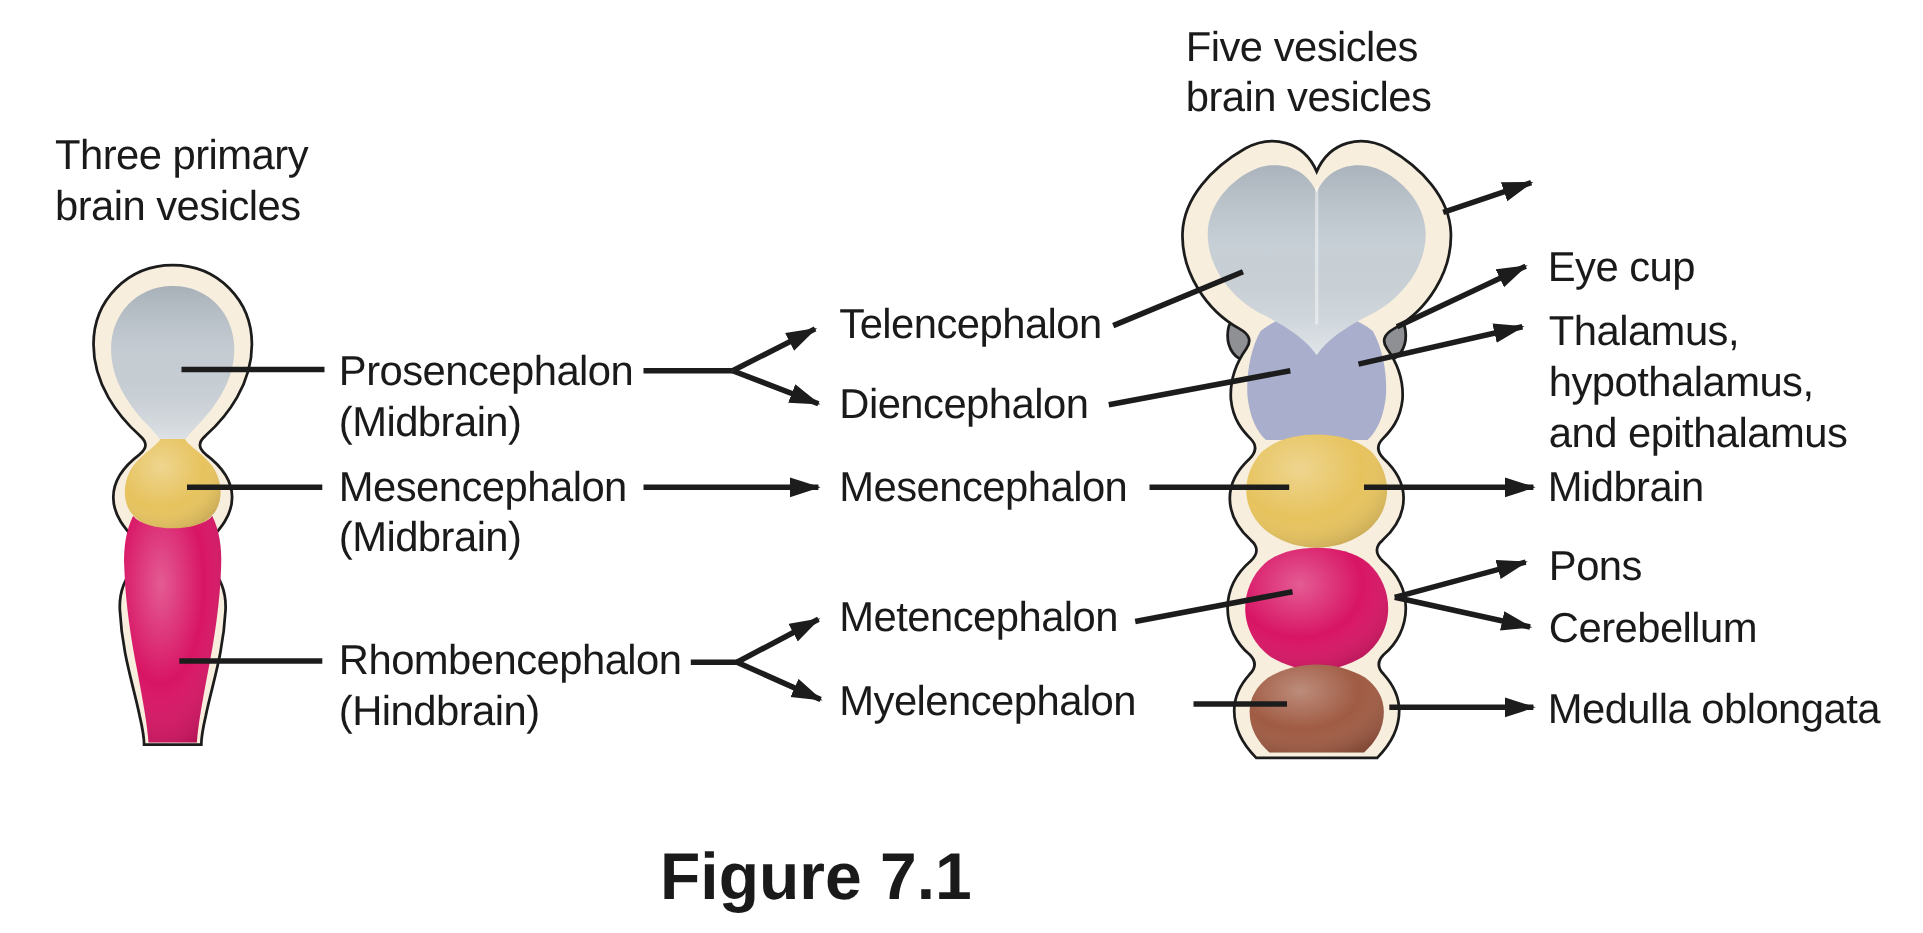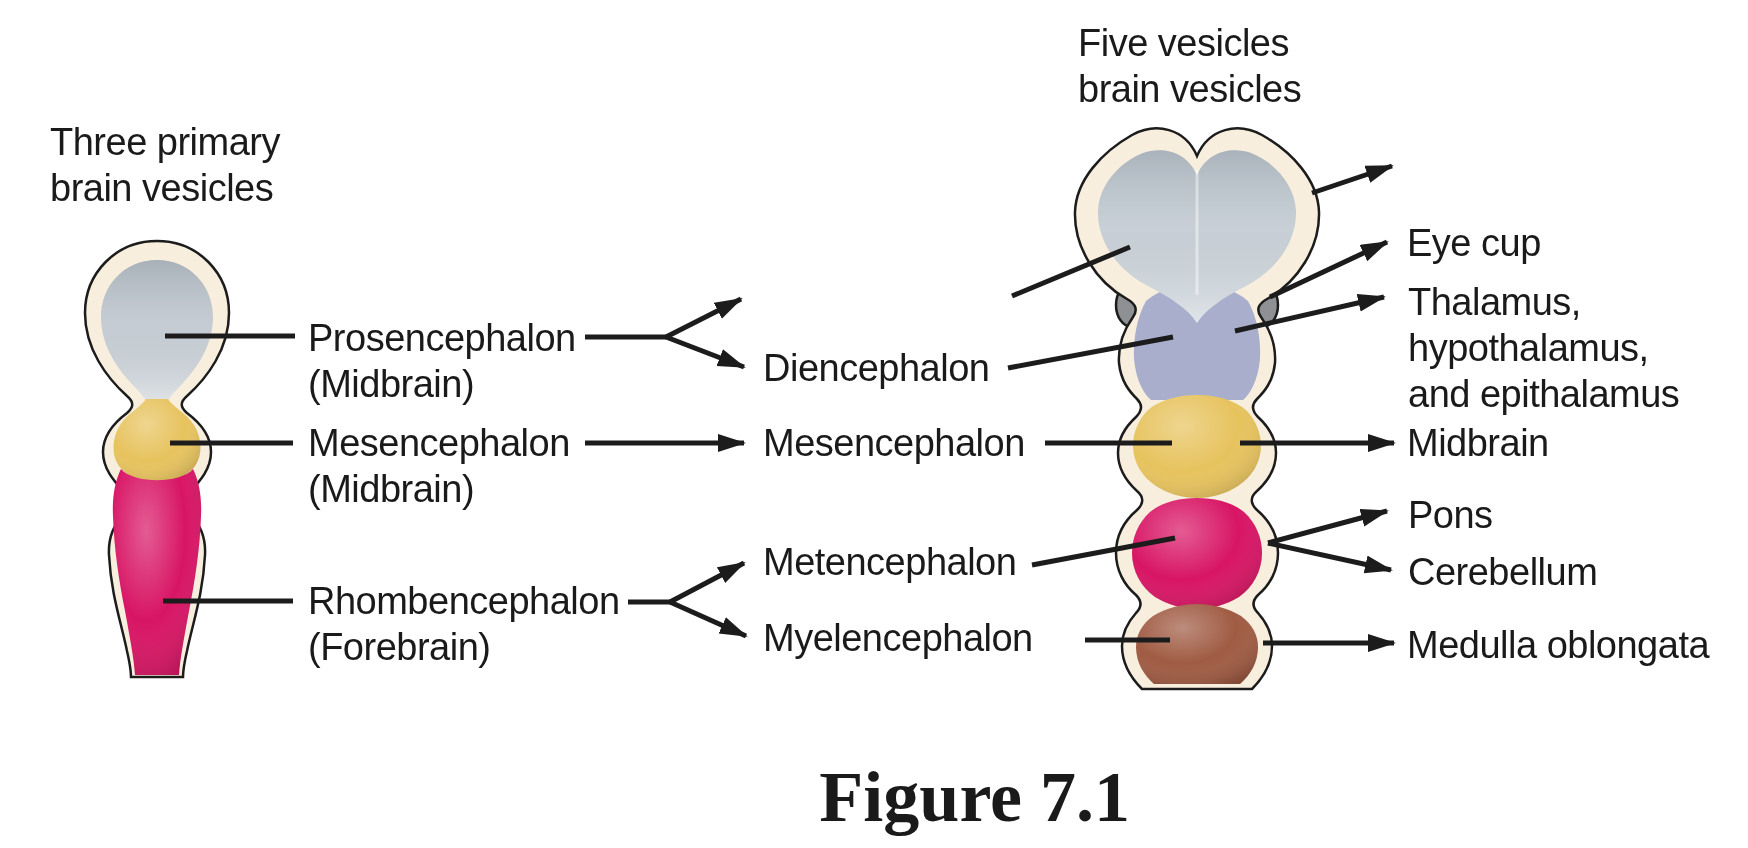--- a/index.html
+++ b/index.html
@@ -4,22 +4,22 @@
 <style>
   html,body{margin:0;padding:0;background:#fff;}
   #canvas{
     position:relative;width:1748px;height:848px;background:#ffffff;overflow:hidden;
     font-family:"Liberation Sans","DejaVu Sans",sans-serif;color:#1a1a1a;
   }
   #art{position:absolute;left:0;top:0;}
   .lbl{position:absolute;font-size:38px;line-height:46px;letter-spacing:-0.5px;white-space:nowrap;}
   .heading{position:absolute;font-size:38px;line-height:46px;letter-spacing:-0.5px;white-space:nowrap;}
   .caption{
-    position:absolute;left:600px;top:765px;width:530px;text-align:right;
-    font-family:Liberation Serif, serif;font-weight:700;font-size:72px;line-height:64px;
+    position:absolute;left:600px;top:765px;width:530px;text-align:left;
+    font-family:Liberation Sans, sans-serif;font-weight:700;font-size:60px;line-height:64px;
   }
   .ln{stroke:#1c1c1c;stroke-width:5;fill:none;}
   .shape-outline{stroke:#1c1c1c;stroke-width:2.5;}
 </style>
 </head>
 <body>
 
 <div id="canvas">
 
   <svg id="art" width="1748" height="848" viewBox="0 0 1748 848">
@@ -146,23 +146,24 @@
   <div class="lbl" style="left:308px;top:315px">
     <div>Prosencephalon</div>
     <div>(Midbrain)</div>
   </div>
   <div class="lbl" style="left:308px;top:420px">
     <div>Mesencephalon</div>
     <div>(Midbrain)</div>
   </div>
   <div class="lbl" style="left:308px;top:578px">
     <div>Rhombencephalon</div>
-    <div>(Forebrain)</div>
+    <div>(Hindbrain)</div>
   </div>
 
+  <div class="lbl" style="left:763px;top:272px">Telencephalon</div>
   <div class="lbl" style="left:763px;top:345px">Diencephalon</div>
   <div class="lbl" style="left:763px;top:420px">Mesencephalon</div>
   <div class="lbl" style="left:763px;top:539px">Metencephalon</div>
   <div class="lbl" style="left:763px;top:615px">Myelencephalon</div>
 
   <div class="lbl" style="left:1408px;top:279px">
     <div>Thalamus,</div>
     <div>hypothalamus,</div>
     <div>and epithalamus</div>
   </div>

